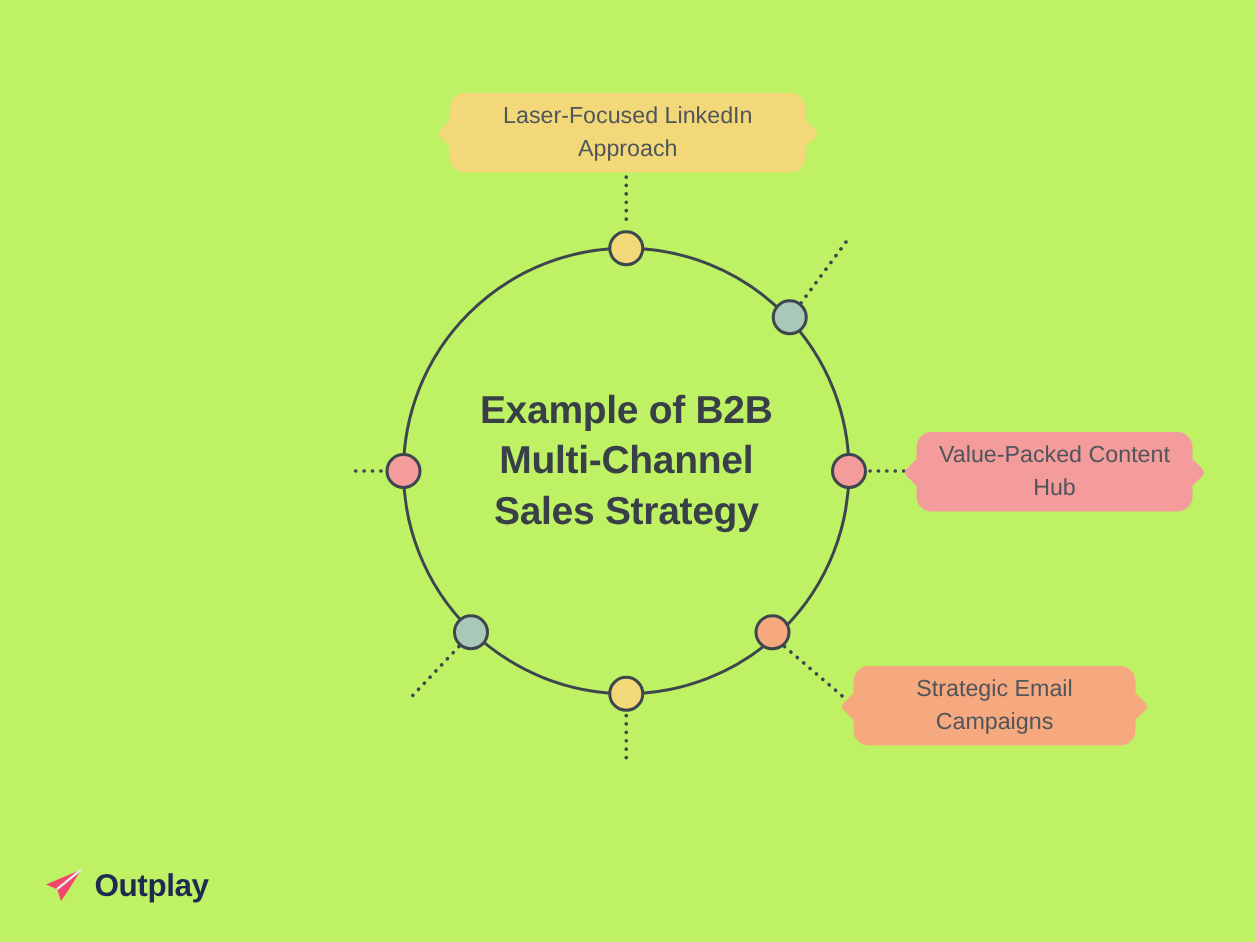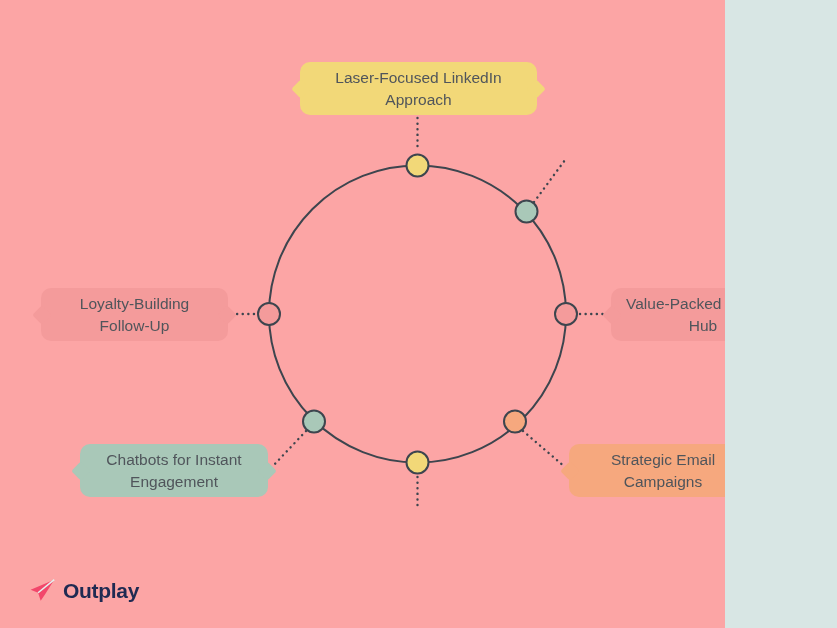--- a/index.html
+++ b/index.html
@@ -2,23 +2,23 @@
 <html><head>
 <meta charset="utf-8">
 <style>
   html, body { margin: 0; padding: 0; }
   body {
     font-family: "Liberation Sans", sans-serif;
     background: #d8e6e4;
   }
   .stage {
     position: relative;
-    width: 725px;
+    width: 837px;
     height: 628px;
-    background: #fca5a5;
+    background: #bef264;
     overflow: hidden;
   }
   .diagram-svg {
     position: absolute;
     left: 0; top: 0;
   }
   
   .box {
     position: absolute;
     border-radius: 10px;
@@ -125,29 +125,24 @@
 Approach</span>
   </div>
   <div class="box c-orange box-bottom-right">
     <span class="label">Strategic Email
 Campaigns</span>
   </div>
   <div class="box c-pink box-right">
     <span class="label">Value-Packed Content
 Hub</span>
   </div>
-  <div class="box c-green box-bottom-left">
-    <span class="label">Chatbots for Instant
-Engagement</span>
-  </div>
-  <div class="box c-pink box-left">
-    <span class="label">Loyalty-Building
-Follow-Up</span>
-  </div>
 
+  <div class="center-title">Example of B2B
+Multi-Channel
+Sales Strategy</div>
 
   <div class="logo">
     <svg width="28" height="28" viewBox="0 0 32 32">
       <path d="M30 3 L3 14.5 L11.5 18 L14.5 27 L19 20.5 Z" fill="#f2476b"></path>
       <path d="M11.5 18 L30 3" stroke="#e5f0ee" stroke-width="1.8" fill="none"></path>
     </svg>
     <span class="logo-text">Outplay</span>
   </div>
 
 </div>

